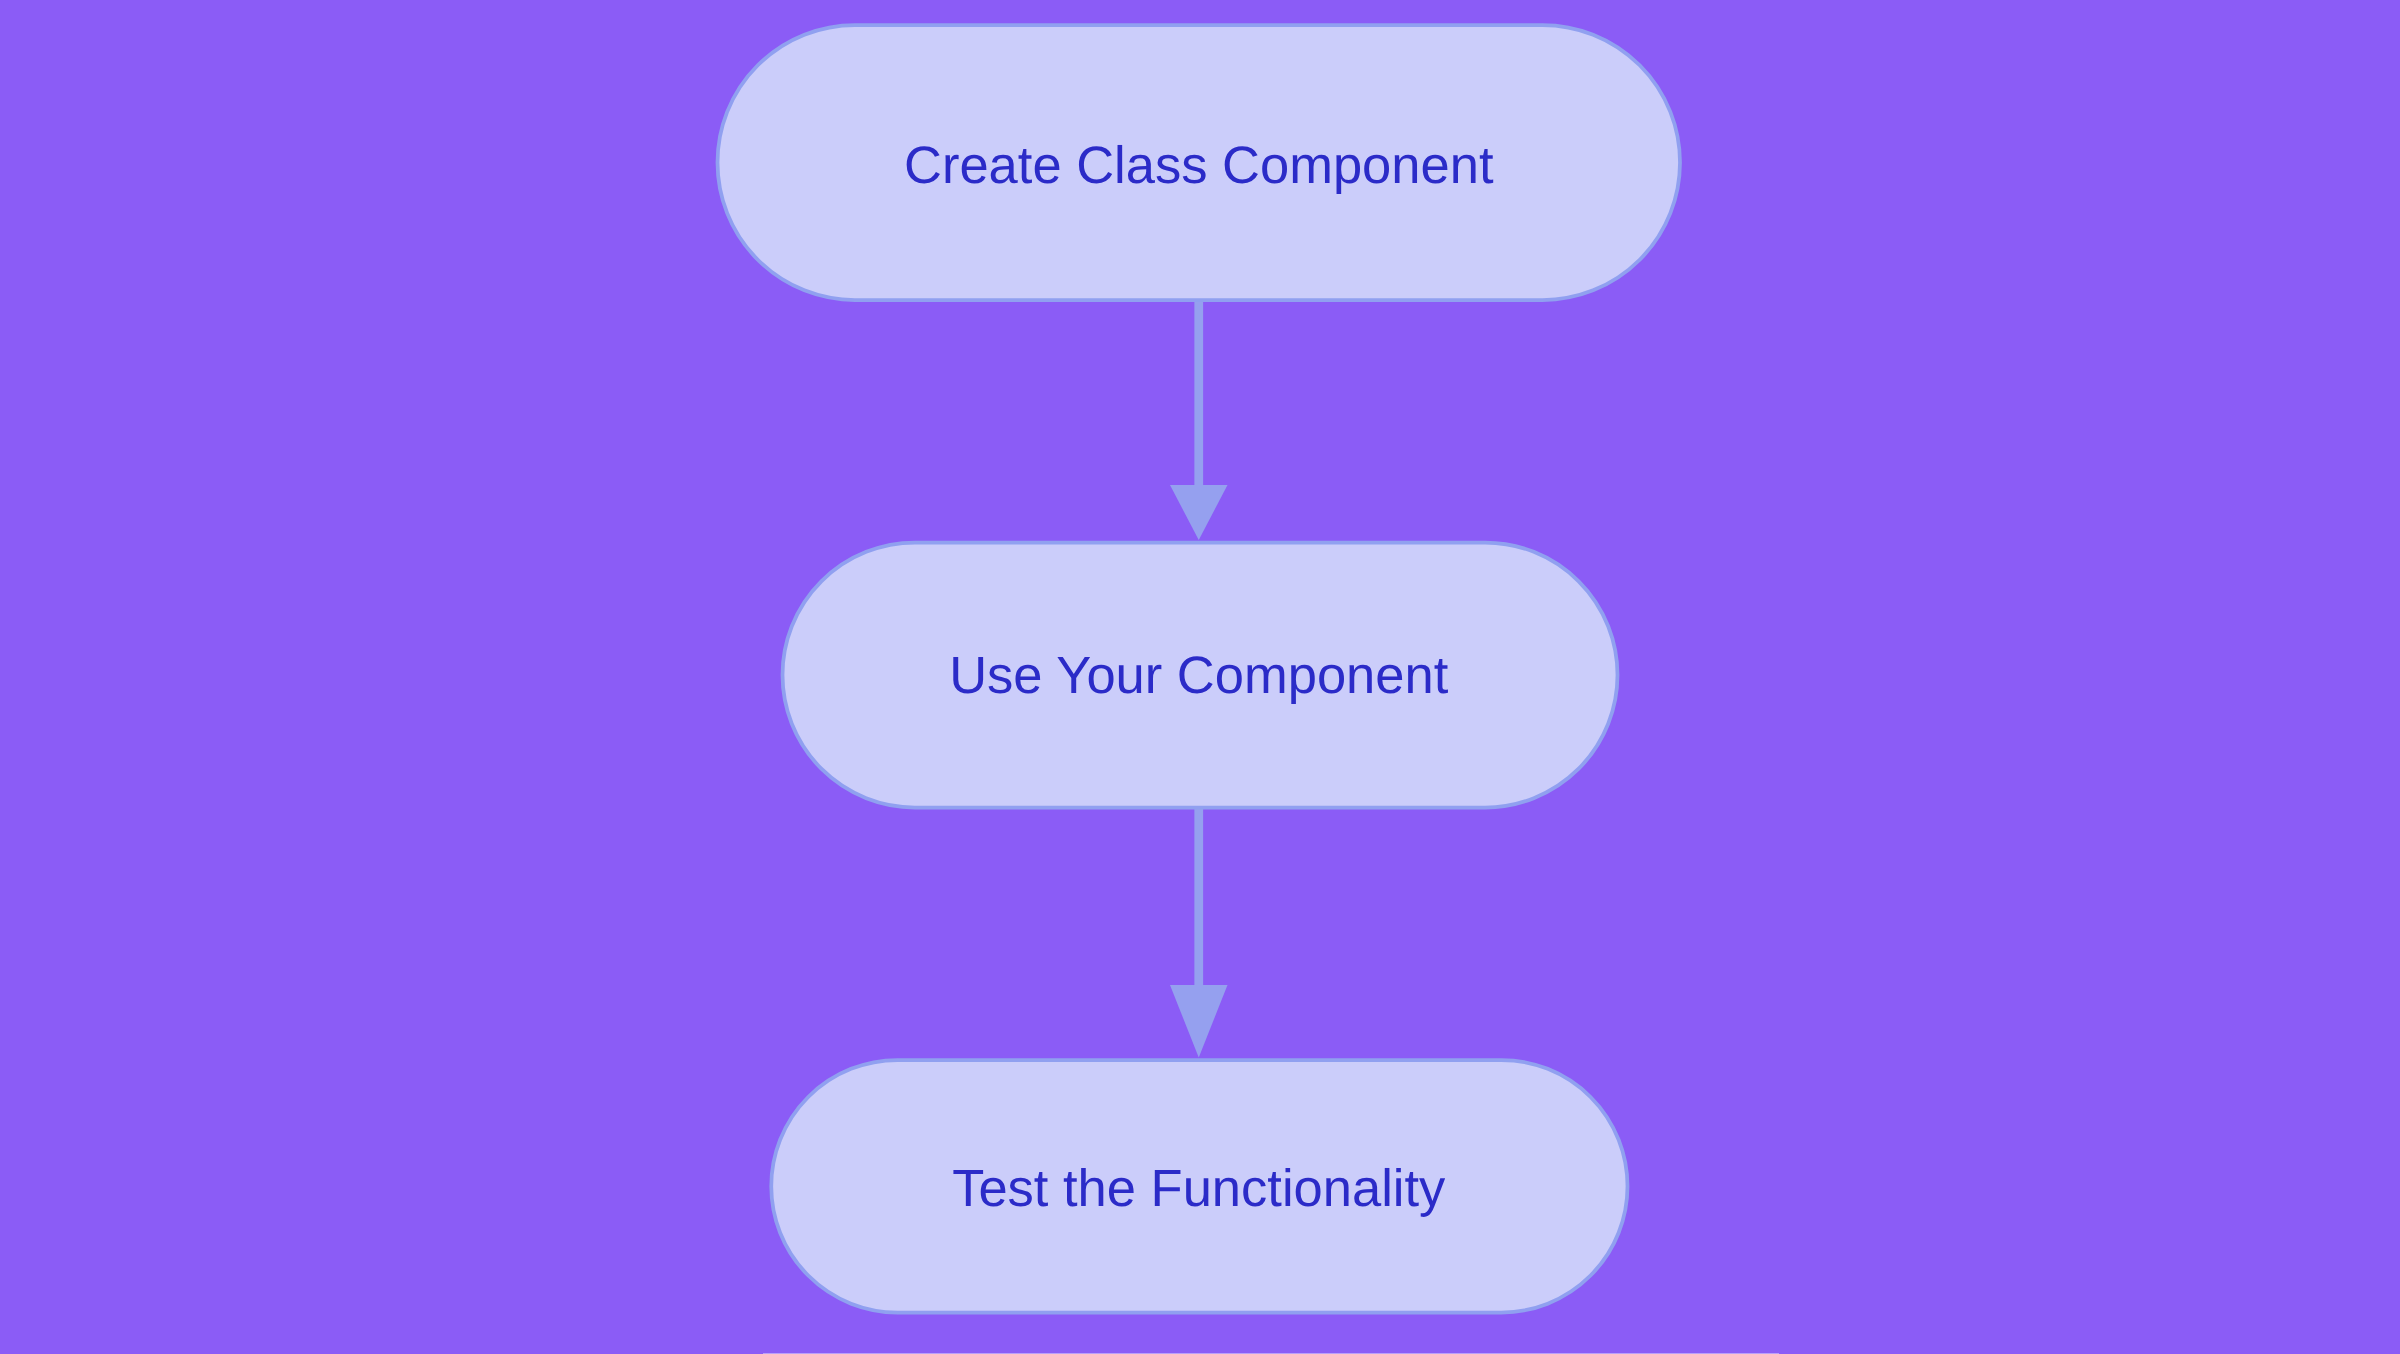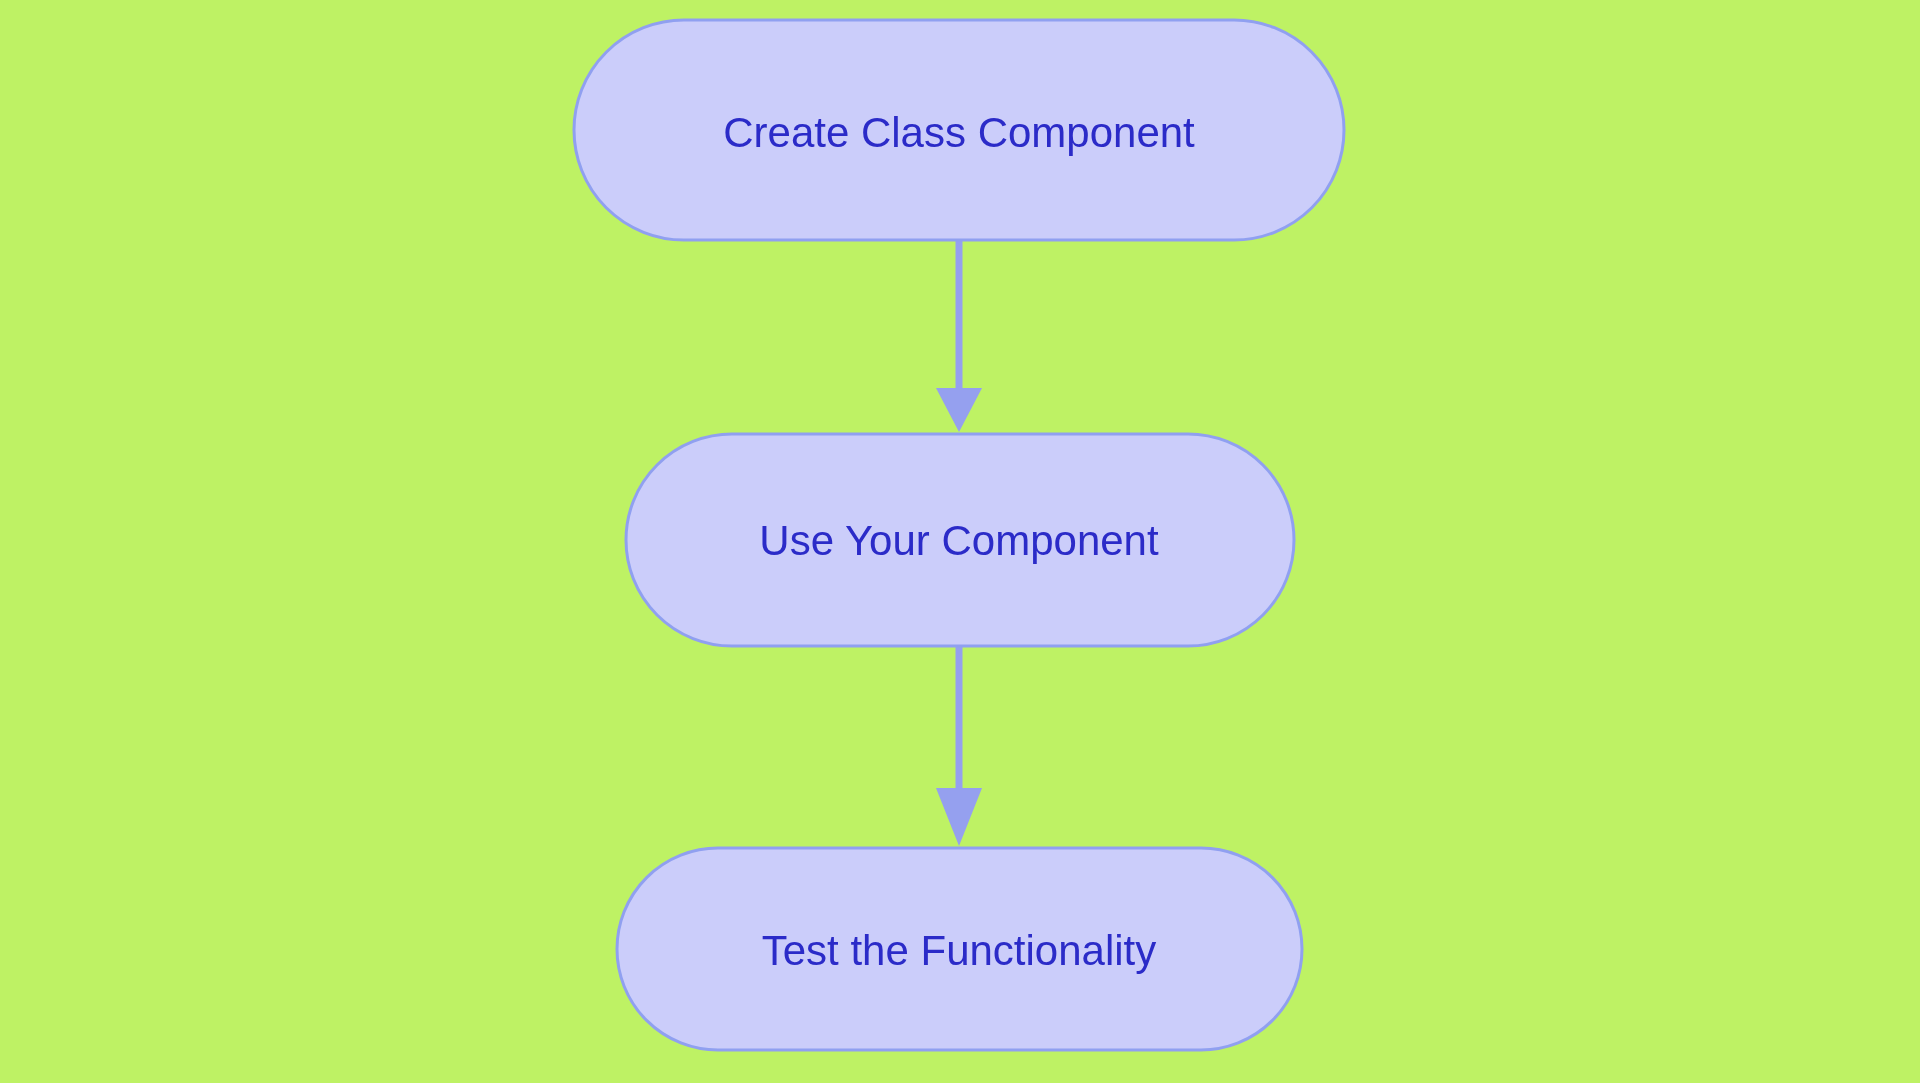--- a/index.html
+++ b/index.html
@@ -11,21 +11,21 @@
   body {
     width: 1920px;
     height: 1083px;
     overflow: hidden;
     font-family: "Liberation Sans", sans-serif;
   }
   #flowchart-canvas {
     position: relative;
     width: 1920px;
     height: 1083px;
-    background: #bef264;
+    background: #8b5cf6;
     text-align: right;
   }
   #flow-svg {
     position: absolute;
     left: 0;
     top: 0;
     width: 1920px;
     height: 1083px;
   }
   .node-label {

